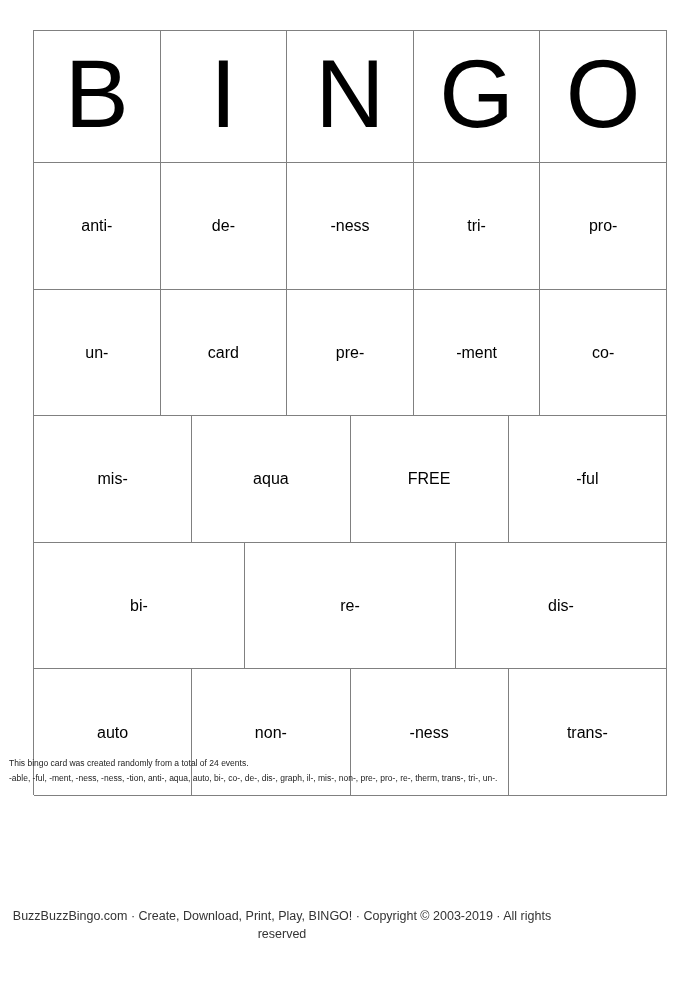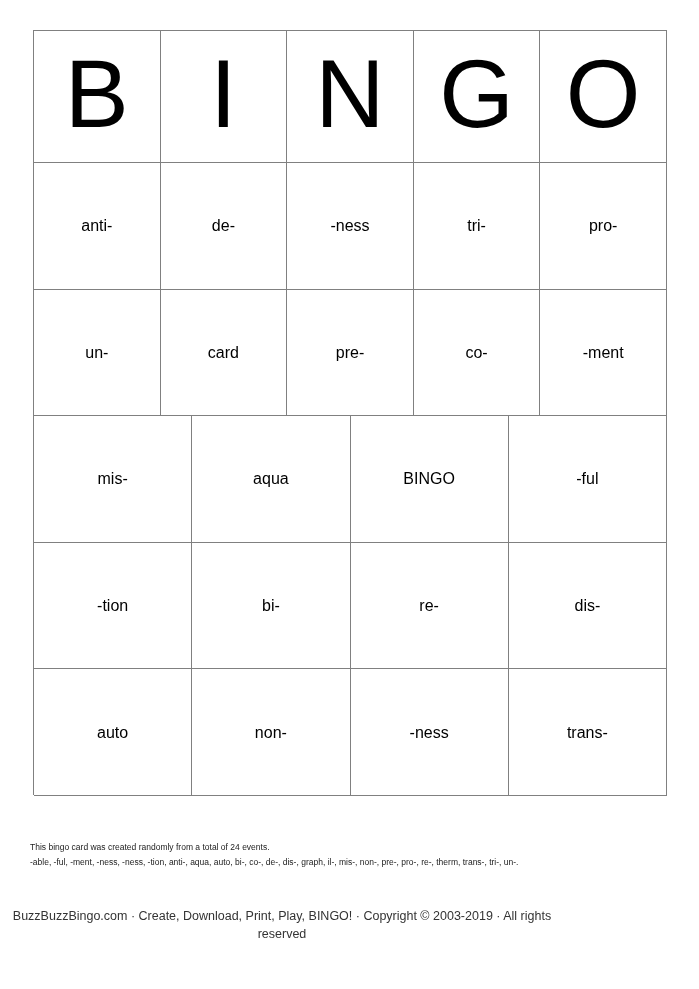--- a/index.html
+++ b/index.html
@@ -61,23 +61,22 @@
     font-size: 16px;
     line-height: 1.2;
     font-weight: 400;
     color: #000000;
     text-align: center;
   }
 
   #fine-print {
     position: absolute;
     left: 9px;
-    top: 840px;
+    top: 756px;
     width: 660px;
-    margin-left: 21px;
   }
   .fine-print-line {
     font-size: 8.5px;
     line-height: 15px;
     color: #222222;
     white-space: nowrap;
   }
 
   #footer {
     position: absolute;
@@ -137,46 +136,43 @@
     <div class="grid-cell">
       <span class="cell-text">un-</span>
     </div>
     <div class="grid-cell">
       <span class="cell-text">card</span>
     </div>
     <div class="grid-cell">
       <span class="cell-text">pre-</span>
     </div>
     <div class="grid-cell">
+      <span class="cell-text">-ment</span>
+    </div>
+    <div class="grid-cell">
       <span class="cell-text">co-</span>
     </div>
-    <div class="grid-cell">
-      <span class="cell-text">-ment</span>
-    </div>
   </div>
 
   <div class="grid-row cell-row">
     <div class="grid-cell">
       <span class="cell-text">mis-</span>
     </div>
     <div class="grid-cell">
       <span class="cell-text">aqua</span>
     </div>
     <div class="grid-cell">
-      <span class="cell-text">BINGO</span>
+      <span class="cell-text">FREE</span>
     </div>
     <div class="grid-cell">
       <span class="cell-text">-ful</span>
     </div>
   </div>
 
   <div class="grid-row cell-row">
-    <div class="grid-cell">
-      <span class="cell-text">-tion</span>
-    </div>
     <div class="grid-cell">
       <span class="cell-text">bi-</span>
     </div>
     <div class="grid-cell">
       <span class="cell-text">re-</span>
     </div>
     <div class="grid-cell">
       <span class="cell-text">dis-</span>
     </div>
   </div>

